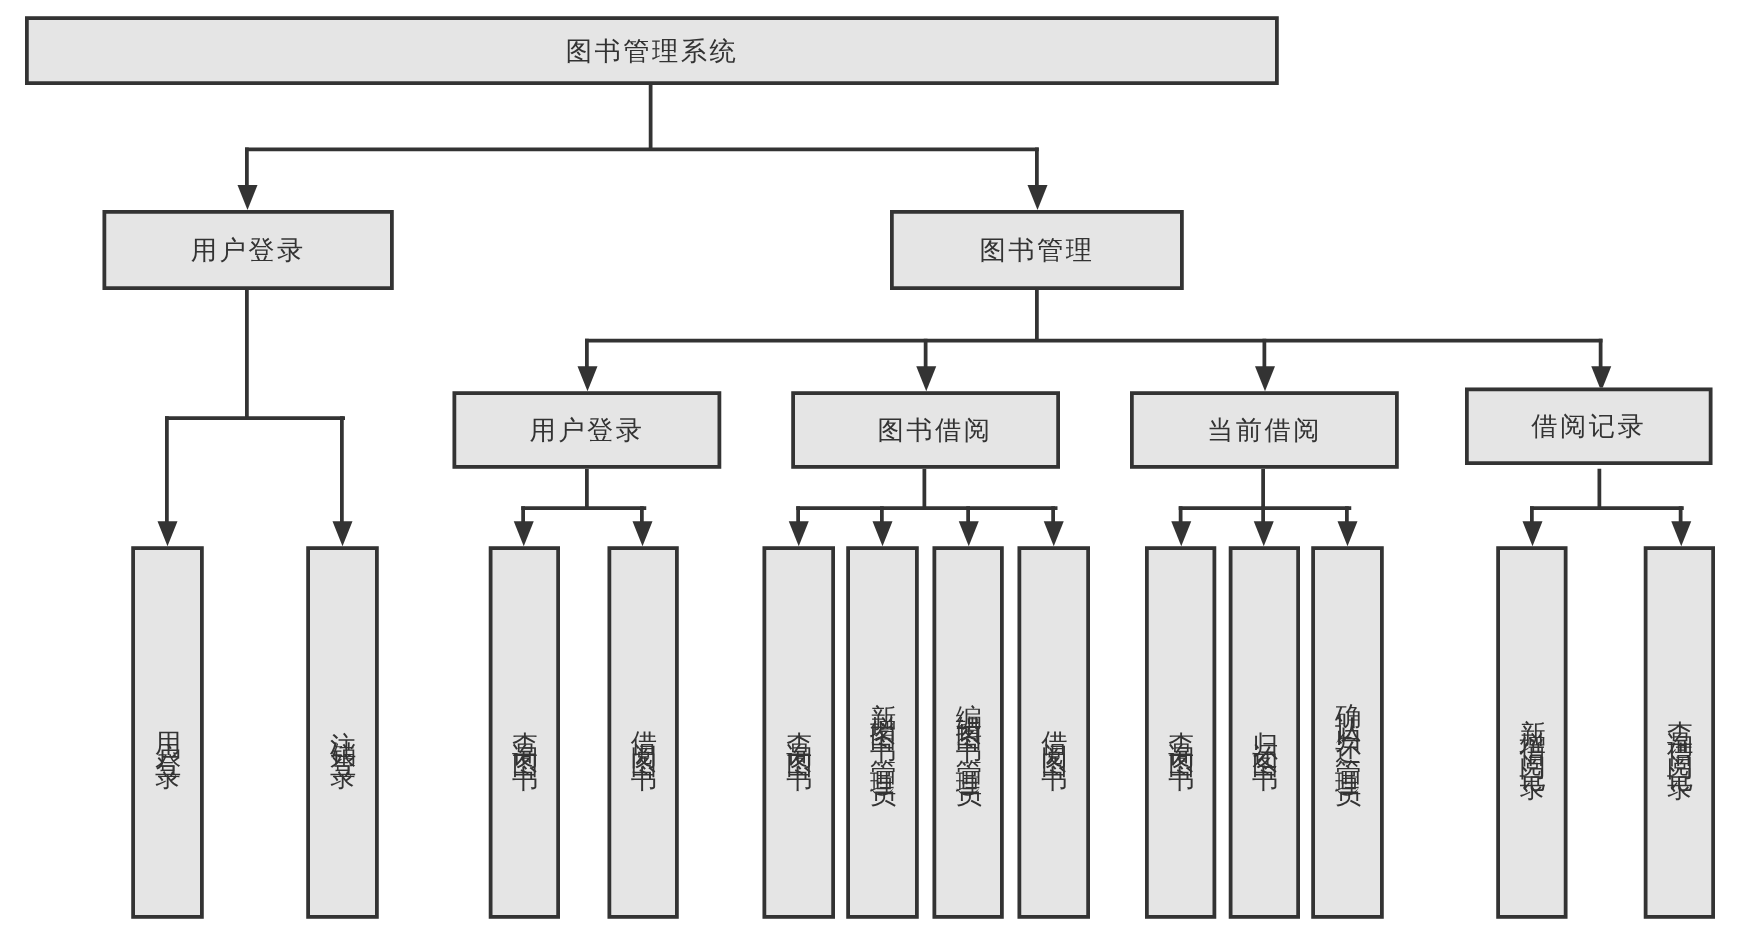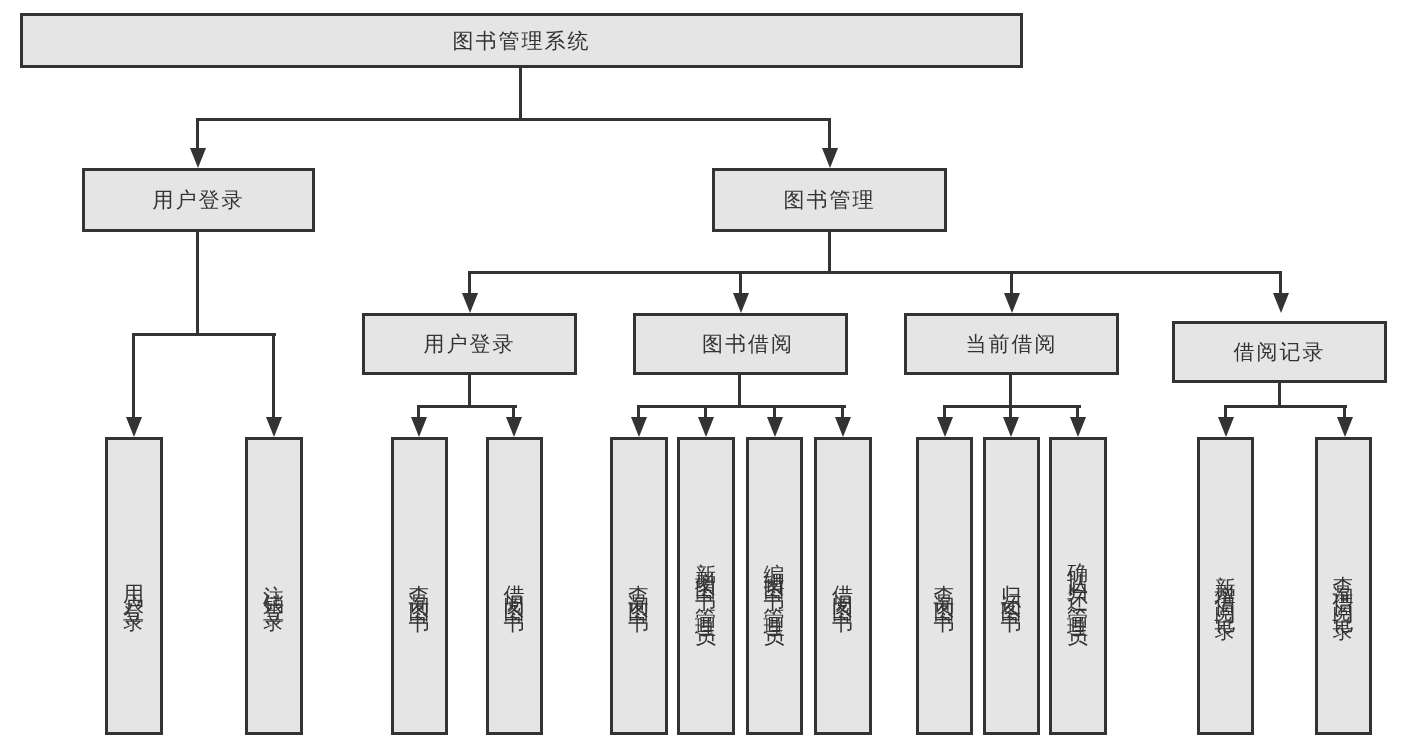--- a/index.html
+++ b/index.html
@@ -86,21 +86,21 @@
   <div class="vline" style="left:739px;  top:271px; height:24px;"></div>
   <div class="arrow" style="left:733px;  top:293px;"></div>
   <div class="vline" style="left:1010px; top:271px; height:24px;"></div>
   <div class="arrow" style="left:1004px; top:293px;"></div>
   <div class="vline" style="left:1279px; top:271px; height:24px;"></div>
   <div class="arrow" style="left:1273px; top:293px;"></div>
 
   <div class="node" style="left:362px;  top:313px; width:215px; height:62px;">用户登录</div>
   <div class="node" style="left:633px;  top:313px; width:215px; height:62px;padding-left:15px;">图书借阅</div>
   <div class="node" style="left:904px;  top:313px; width:215px; height:62px;">当前借阅</div>
-  <div class="node" style="left:1172px; top:321px; width:215px; height:62px;">借阅记录</div>
+  <div class="node" style="left:1172px; top:310px; width:198px; height:62px;">借阅记录</div>
 
   <div class="vline" style="left:468px; top:375px; height:33px;"></div>
   <div class="hline" style="left:417px; top:405px; width:100px;"></div>
   <div class="vline" style="left:417px; top:405px; height:14px;"></div>
   <div class="arrow" style="left:411px; top:417px;"></div>
   <div class="vline" style="left:512px; top:405px; height:14px;"></div>
   <div class="arrow" style="left:506px; top:417px;"></div>
 
   <div class="vline" style="left:738px; top:375px; height:33px;"></div>
   <div class="hline" style="left:637px; top:405px; width:209px;"></div>

